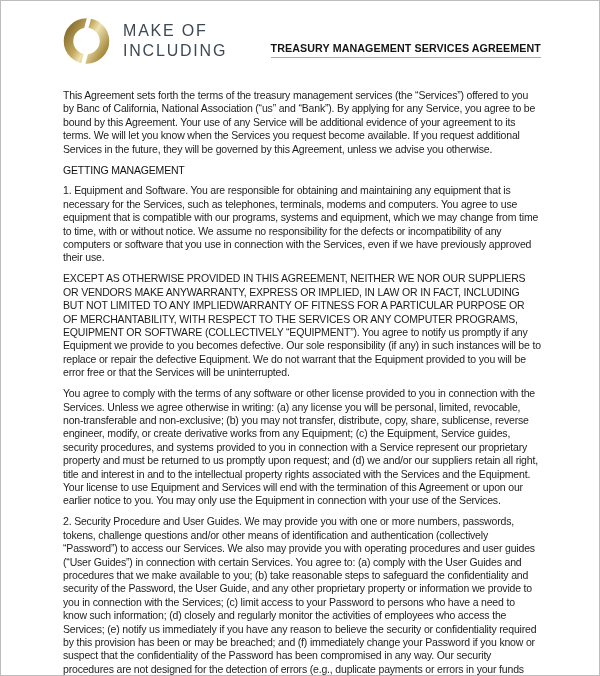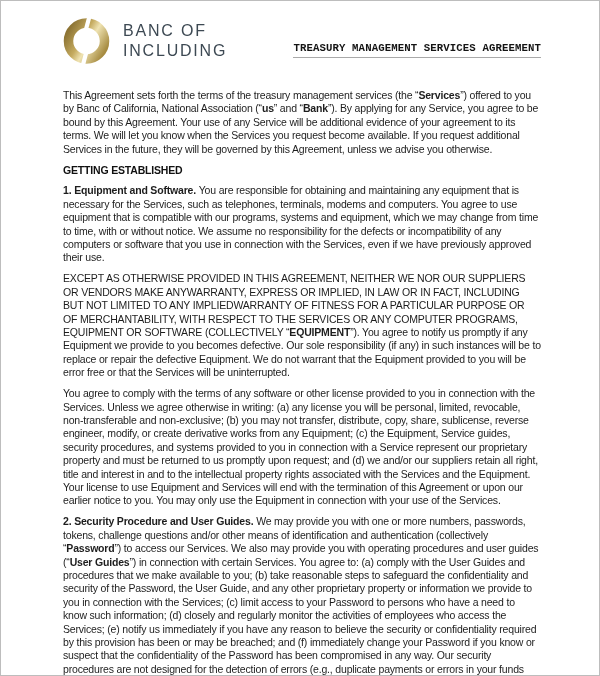--- a/index.html
+++ b/index.html
@@ -44,40 +44,39 @@
   }
   .doc-title {
     margin-top: 26px;
     font-size: 10.7px;
     font-weight: 700;
     color: #141414;
     letter-spacing: 0.1px;
     border-bottom: 1px solid #a9a9a9;
     padding-bottom: 3px;
     white-space: nowrap;
-    font-family: Liberation Mono, monospace;
   }
   .content {
     margin: 23px 58px 0 62px;
   }
   .content p {
     margin: 0 0 7.5px 0;
     font-size: 10.5px;
     line-height: 13.4px;
     letter-spacing: -0.18px;
     color: #1d1d1d;
     text-align: left;
   }
   .content p.section-heading {
     font-weight: 700;
     color: #111111;
     margin-bottom: 7.5px;
   }
   .content .bold {
-    font-weight: 700;
+    font-weight: 400;
   }
 </style>
 </head>
 <body>
 
 <div class="page">
 
   <div class="header">
 
     <div class="logo">
@@ -90,31 +89,31 @@
             <stop offset="1" stop-color="#a78c41"></stop>
           </linearGradient>
         </defs>
         <circle cx="23.5" cy="25" r="18" fill="none" stroke="url(#goldGrad)" stroke-width="9.5"></circle>
         <g fill="#ffffff">
           <rect x="23" y="-2" width="4.2" height="15" transform="rotate(15 25 5.5)"></rect>
           <rect x="19" y="37" width="4.2" height="15" transform="rotate(15 21 44.5)"></rect>
         </g>
       </svg>
       <div class="brand-text">
-        <div>BANC OF</div>
+        <div>MAKE OF</div>
         <div>INCLUDING</div>
       </div>
     </div>
 
     <div class="doc-title">TREASURY MANAGEMENT SERVICES AGREEMENT</div>
 
   </div>
 
   <div class="content" id="paragraphs">
       <p class="body-paragraph"><span>This Agreement sets forth the terms of the treasury management services (the “</span><span class="bold">Services</span><span>”) offered to you by Banc of California, National Association (“</span><span class="bold">us</span><span>” and “</span><span class="bold">Bank</span><span>”). By applying for any Service, you agree to be bound by this Agreement. Your use of any Service will be additional evidence of your agreement to its terms. We will let you know when the Services you request become available. If you request additional Services in the future, they will be governed by this Agreement, unless we advise you otherwise.</span></p>
-      <p class="section-heading"><span class="bold">GETTING ESTABLISHED</span></p>
+      <p class="section-heading"><span class="bold">GETTING MANAGEMENT</span></p>
       <p class="body-paragraph"><span class="bold">1. Equipment and Software. </span><span>You are responsible for obtaining and maintaining any equipment that is necessary for the Services, such as telephones, terminals, modems and computers. You agree to use equipment that is compatible with our programs, systems and equipment, which we may change from time to time, with or without notice. We assume no responsibility for the defects or incompatibility of any computers or software that you use in connection with the Services, even if we have previously approved their use.</span></p>
       <p class="body-paragraph"><span>EXCEPT AS OTHERWISE PROVIDED IN THIS AGREEMENT, NEITHER WE NOR OUR SUPPLIERS OR VENDORS MAKE ANYWARRANTY, EXPRESS OR IMPLIED, IN LAW OR IN FACT, INCLUDING BUT NOT LIMITED TO ANY IMPLIEDWARRANTY OF FITNESS FOR A PARTICULAR PURPOSE OR OF MERCHANTABILITY, WITH RESPECT TO THE SERVICES OR ANY COMPUTER PROGRAMS, EQUIPMENT OR SOFTWARE (COLLECTIVELY “</span><span class="bold">EQUIPMENT</span><span>”). You agree to notify us promptly if any Equipment we provide to you becomes defective. Our sole responsibility (if any) in such instances will be to replace or repair the defective Equipment. We do not warrant that the Equipment provided to you will be error free or that the Services will be uninterrupted.</span></p>
       <p class="body-paragraph"><span>You agree to comply with the terms of any software or other license provided to you in connection with the Services. Unless we agree otherwise in writing: (a) any license you  will be personal, limited, revocable, non-transferable and non-exclusive; (b) you may not transfer, distribute, copy, share, sublicense, reverse engineer, modify, or create derivative works from any Equipment; (c) the Equipment, Service guides, security procedures, and systems provided to you in connection with a Service represent our proprietary property and must be returned to us promptly upon request; and (d) we and/or our suppliers retain all right, title and interest in and to the intellectual property rights associated with the Services and the Equipment. Your license to use Equipment and Services will end with the termination of this Agreement or upon our earlier notice to you. You may only use the Equipment in connection with your use of the Services.</span></p>
       <p class="body-paragraph"><span class="bold">2. Security Procedure and User Guides. </span><span>We may provide you with one or more numbers, passwords, tokens, challenge questions and/or other means of identification and authentication (collectively “</span><span class="bold">Password</span><span>”) to access our Services. We also may provide you with operating procedures and user guides (“</span><span class="bold">User Guides</span><span>”) in connection with certain Services. You agree to: (a) comply with the User Guides and procedures that we make available to you; (b) take reasonable steps to safeguard the confidentiality and security of the Password, the User Guide, and any other proprietary property or information we provide to you in connection with the Services; (c) limit access to your Password to persons who have a need to know such information; (d) closely and regularly monitor the activities of employees who access the Services; (e) notify us immediately if you have any reason to believe the security or confidentiality required by this provision has been or may be breached; and (f) immediately change your Password if you know or suspect that the confidentiality of the Password has been compromised in any way. Our security procedures are not designed for the detection of errors (e.g., duplicate payments or errors in your funds transfer instructions). We will not be obligated to detect errors by you or others, even if we take certain actions from time to time to do so.</span></p>
     </div>
 
 </div>
 
 </body></html>

